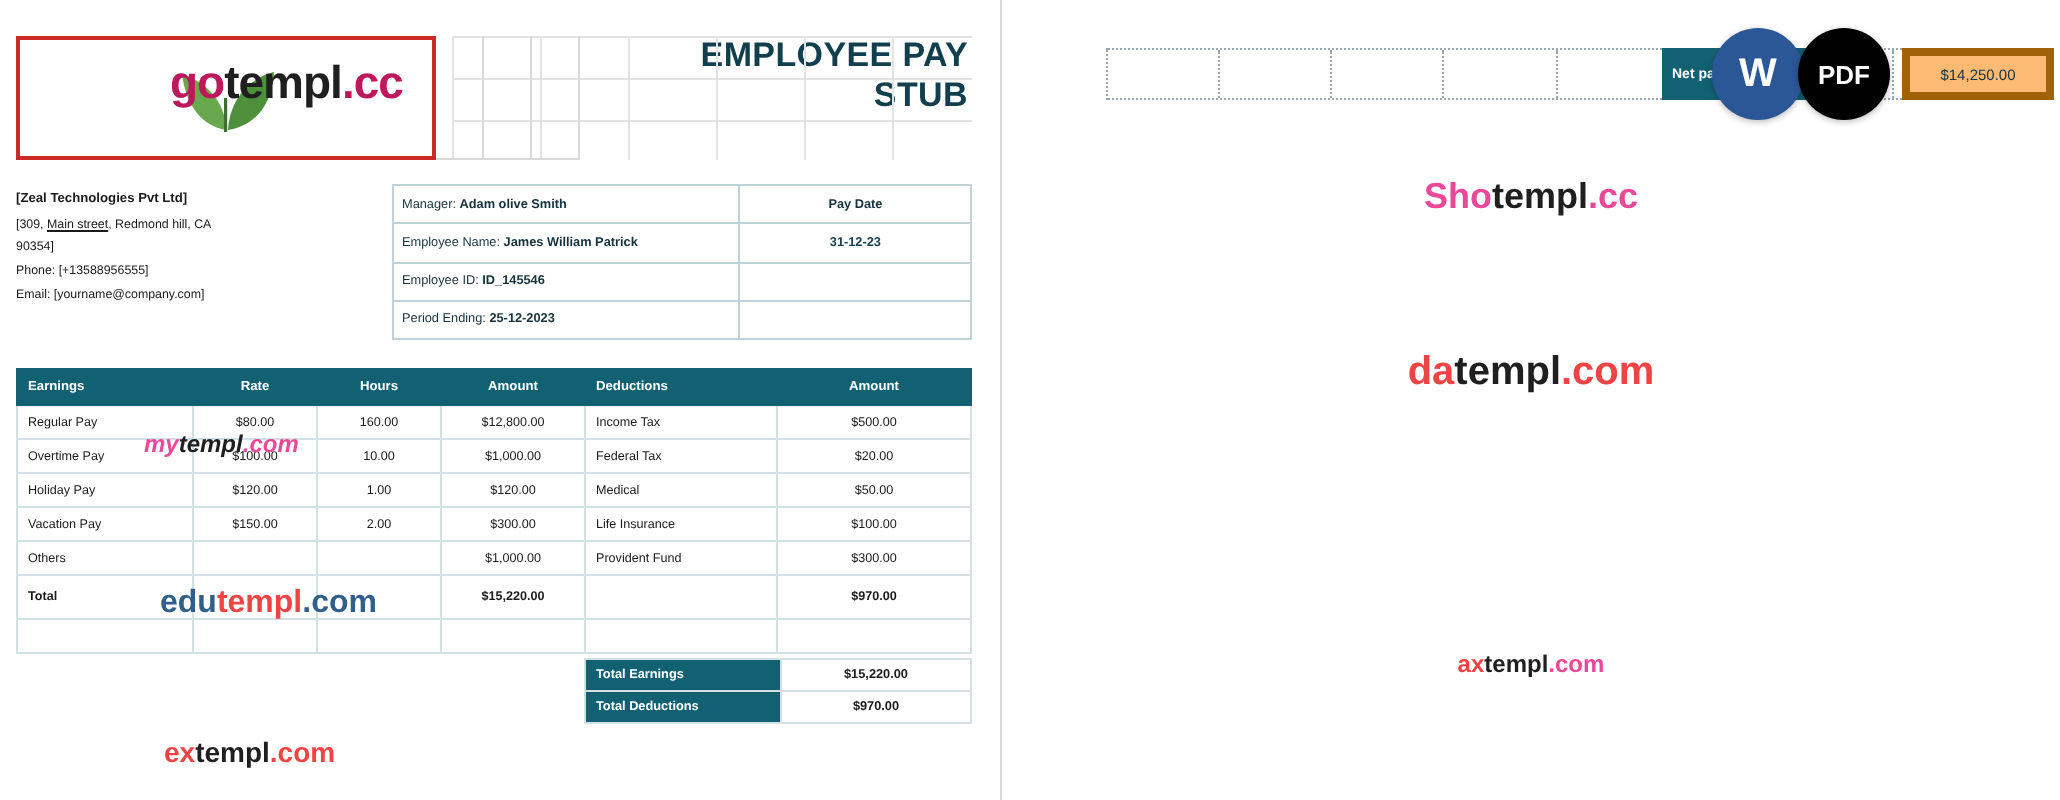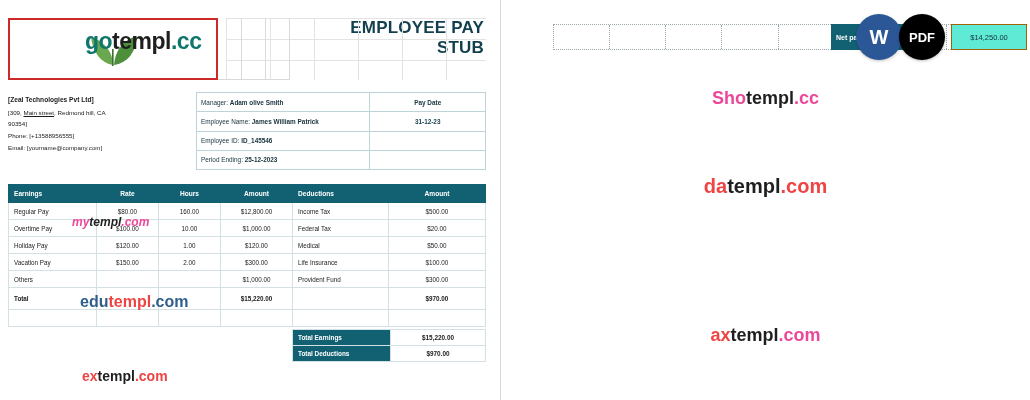--- a/index.html
+++ b/index.html
@@ -86,21 +86,21 @@
   table.tot td.v { text-align:center; font-weight:bold; color:#1a1a1a; }
 
   
   .wm { position:absolute; font-weight:bold; pointer-events:none; }
   .wm-goteml { left:85px; top:28px; font-size:23px; letter-spacing:-.5px; }
   .wm-oxtempl { left:88px; top:130px; font-size:13px; color:#2a2a2a; }
   .wm-oxtempl .sub { display:block; font-size:4.6px; letter-spacing:2.2px; color:#6b6b6b; font-weight:bold; margin-top:2px; margin-left:2px;}
   .wm-mytempl { left:72px; top:215px; font-size:12px;font-style:italic; }
   .wm-edutempl { left:80px; top:293px; font-size:16px;text-align:center; }
   .wm-extempl { left:82px; top:368px; font-size:14px; }
-  .c-green { color:#0f766e; }
+  .c-green { color:#be185d; }
   .c-dark  { color:#1f1f1f; }
   .c-orange{ color:#ec4899; }
   .c-blue  { color:#2f5f8a; }
   .c-teal  { color:#ef4444; }
 
   
   .divider { width:1px; background:#d8d8d8; height:400px; }
 
   
   .right-pane { flex:1; position:relative; background:#ffffff; }
@@ -112,40 +112,40 @@
   .strip span { flex:1; border-right:1px dotted #9aa7ad; }
   .strip span:last-child { border-right:0; }
 
   .netpay-badge {
     position:absolute; left:330px; top:24px; height:26px; width:72px;
     background:#126173; color:#fff; font-size:7px; font-weight:bold;
     display:flex; align-items:center; padding-left:5px;
   }
   .netpay-val {
     position:absolute; left:450px; top:24px; height:26px; width:76px;
-    border:1px solid #a16207; background:#5eead4; color:#14323c;
+    border:4px solid #a16207; background:#fdba74; color:#14323c;
     font-size:7.5px; display:flex; align-items:center; justify-content:center;
   }
 
   .badge-circle {
     position:absolute; top:14px; width:46px; height:46px; border-radius:50%;
     display:flex; align-items:center; justify-content:center;
     color:#fff; font-weight:bold; box-shadow:0 1px 3px rgba(0,0,0,.25);
   }
   .badge-w { left:355px; background:#2b5797; font-size:20px; }
   .badge-pdf { left:398px; background:#000000; font-size:13px; }
 
   .brand-row {
     position:absolute; left:0; width:100%; text-align:center;
     font-weight:bold;
   }
   .brand-sho { top:88px; font-size:18px; }
   .brand-da  { top:175px; font-size:20px; }
   .brand-doc { top:250px; font-size:18px; }
-  .brand-ax  { top:325px; font-size:18px; }
+  .brand-ax  { top:325px; font-size:12px; }
 </style>
 </head>
 <body>
 
 <div class="page">
 
   <div class="doc-pane">
     <div class="doc-inner">
 
       <div class="faint-grid"></div>

